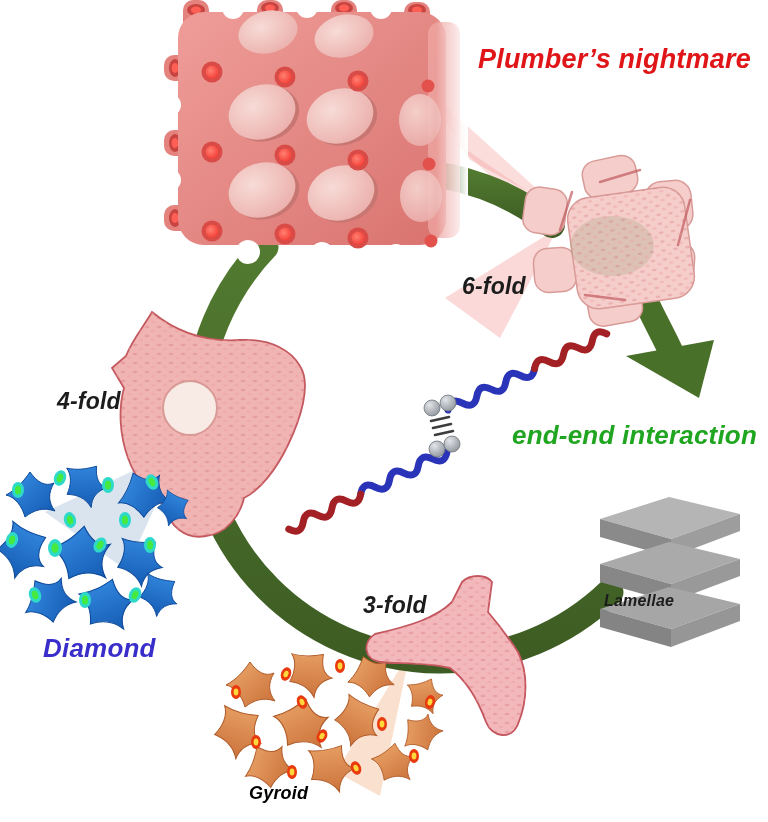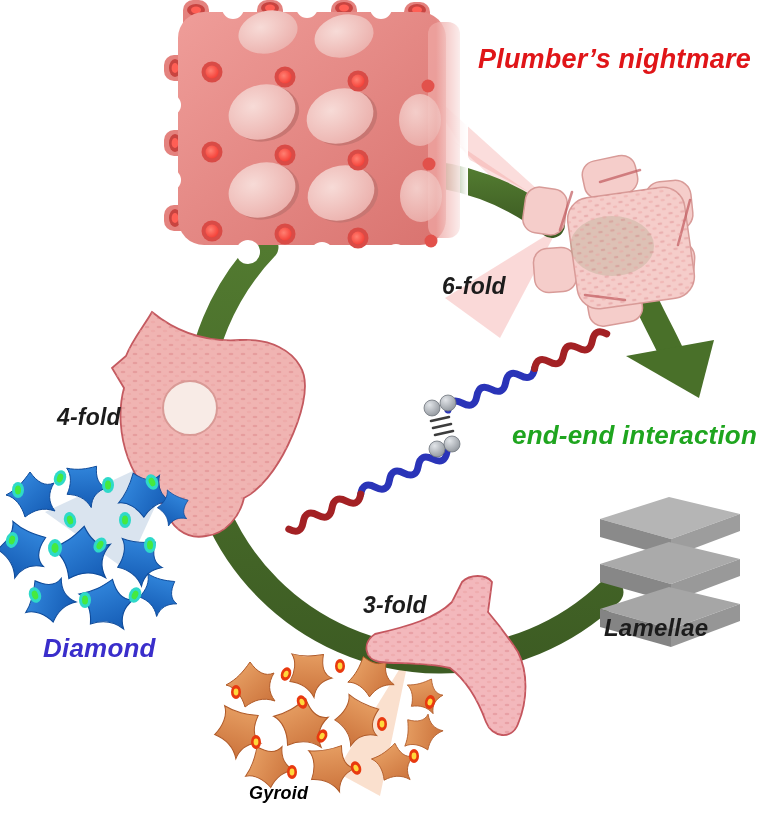--- a/index.html
+++ b/index.html
@@ -6,27 +6,27 @@
   #stage{
     position:relative;width:768px;height:822px;background:#ffffff;
     overflow:hidden;font-family:"Liberation Sans",sans-serif;border-radius:29px;
   }
   #figure-svg{position:absolute;left:0;top:0;width:768px;height:822px;}
   .lbl{
     position:absolute;font-weight:bold;font-style:italic;white-space:nowrap;
     color:#1c1c1c;letter-spacing:0.2px;
   }
   .lbl-plumbers{left:478px;top:44px;font-size:27px;color:#e01518;}
-  .lbl-sixfold{left:442px;top:273px;font-size:23px;}
+  .lbl-sixfold{left:462px;top:273px;font-size:23px;}
   .lbl-endend{left:480px;top:420px;font-size:26px;color:#1fa51f;margin-left:32px;}
-  .lbl-fourfold{left:57px;top:404px;font-size:23px;}
+  .lbl-fourfold{left:57px;top:388px;font-size:23px;}
   .lbl-diamond{left:43px;top:633px;font-size:26px;color:#3a2ecb;}
   .lbl-threefold{left:363px;top:592px;font-size:23px;}
   .lbl-gyroid{left:249px;top:783px;font-size:18px;color:#000000;}
-  .lbl-lamellae{left:604px;top:614px;font-size:24px;}
+  .lbl-lamellae{left:604px;top:592px;font-size:16px;}
 </style>
 </head>
 <body>
 
 <div id="stage">
 
 <svg id="figure-svg" viewBox="0 0 768 822" xmlns="http://www.w3.org/2000/svg">
   <defs>
     <linearGradient id="pinkSurf" x1="0" y1="0" x2="1" y2="1">
       <stop offset="0" stop-color="#ef9d99"></stop>

